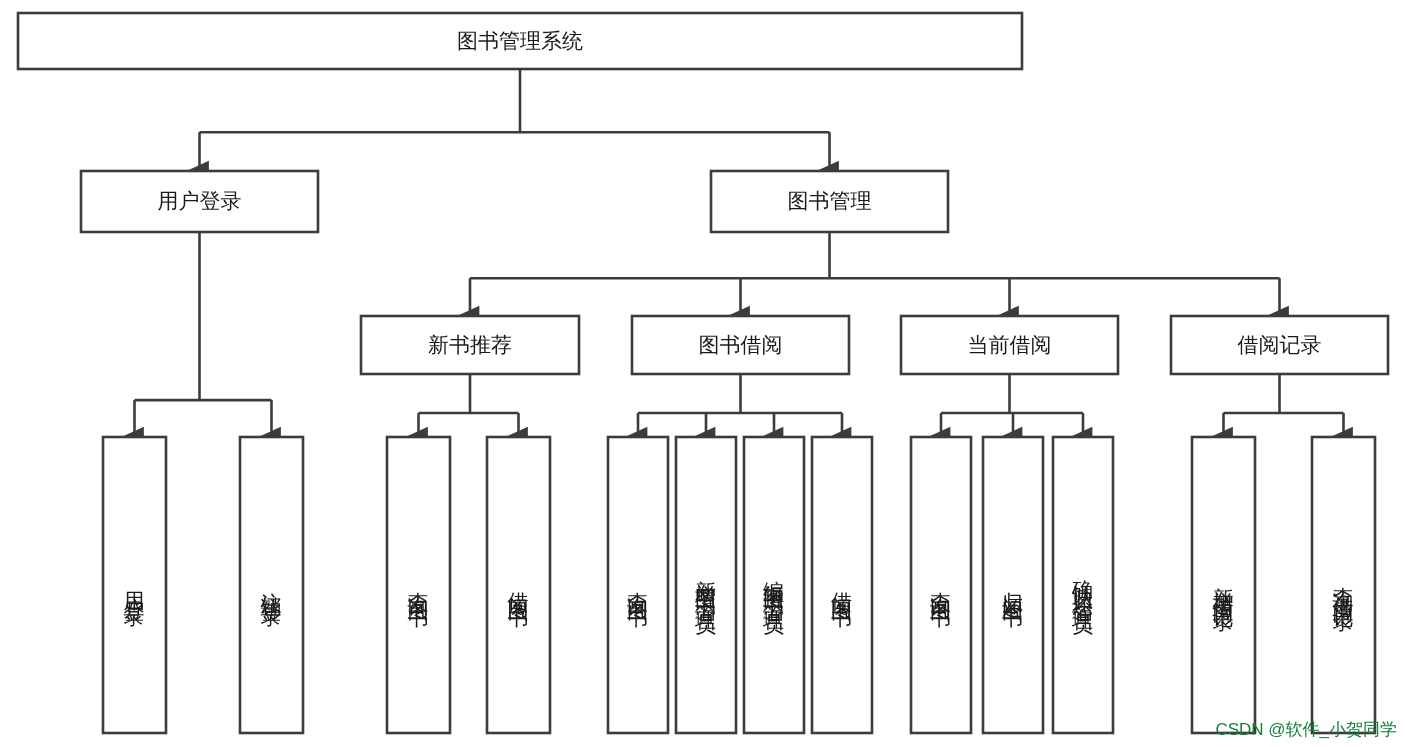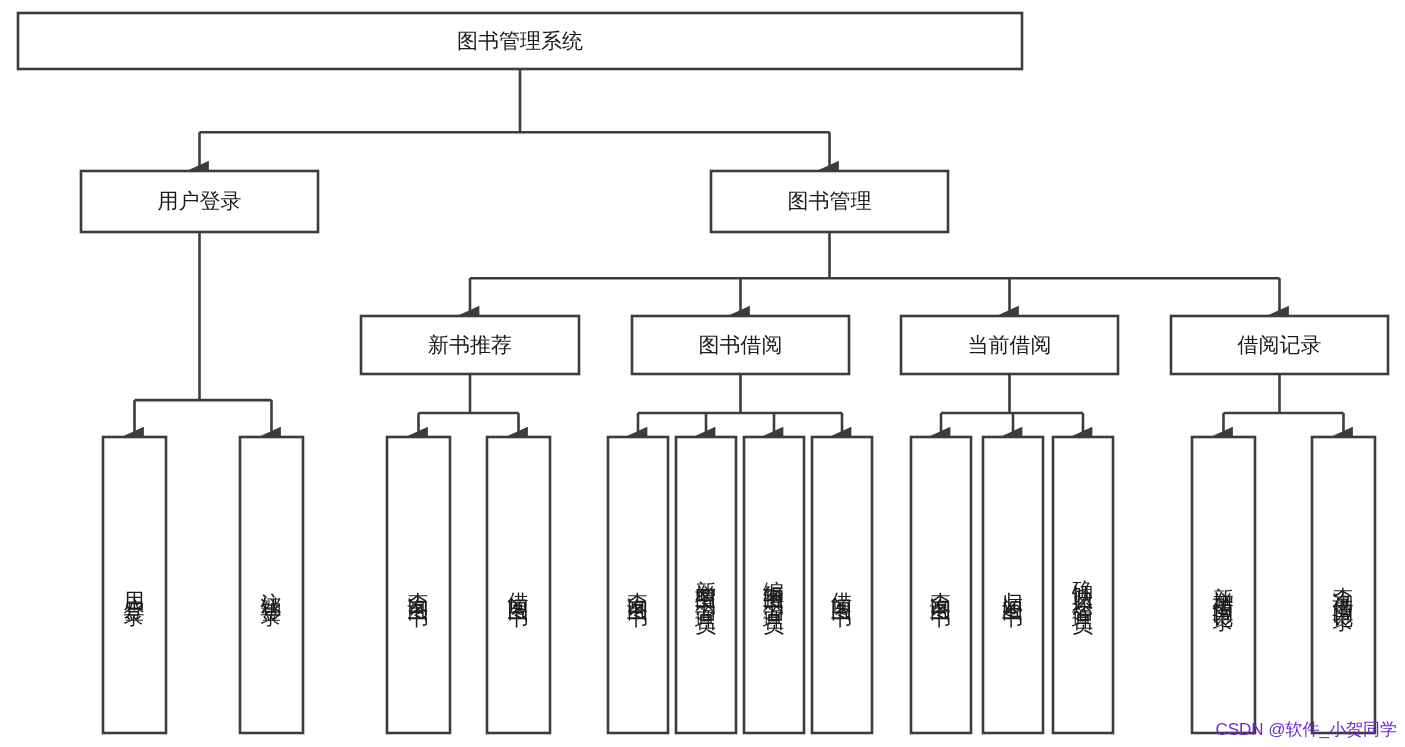--- a/index.html
+++ b/index.html
@@ -56,21 +56,21 @@
     white-space: nowrap;
     text-align: center;
     pointer-events: none;
   }
   .watermark {
     position: absolute;
     right: 8px;
     bottom: 6px;
     font-family: "Liberation Sans", "DejaVu Sans", sans-serif;
     font-size: 17px;
-    color: #6d28d9;
+    color: #15803d;
     white-space: nowrap;
     text-align: right;
   }
 </style>
 </head>
 <body>
 
 <div id="diagram-root">
 
   <svg class="diagram-svg" viewBox="0 0 1405 747" xmlns="http://www.w3.org/2000/svg">

